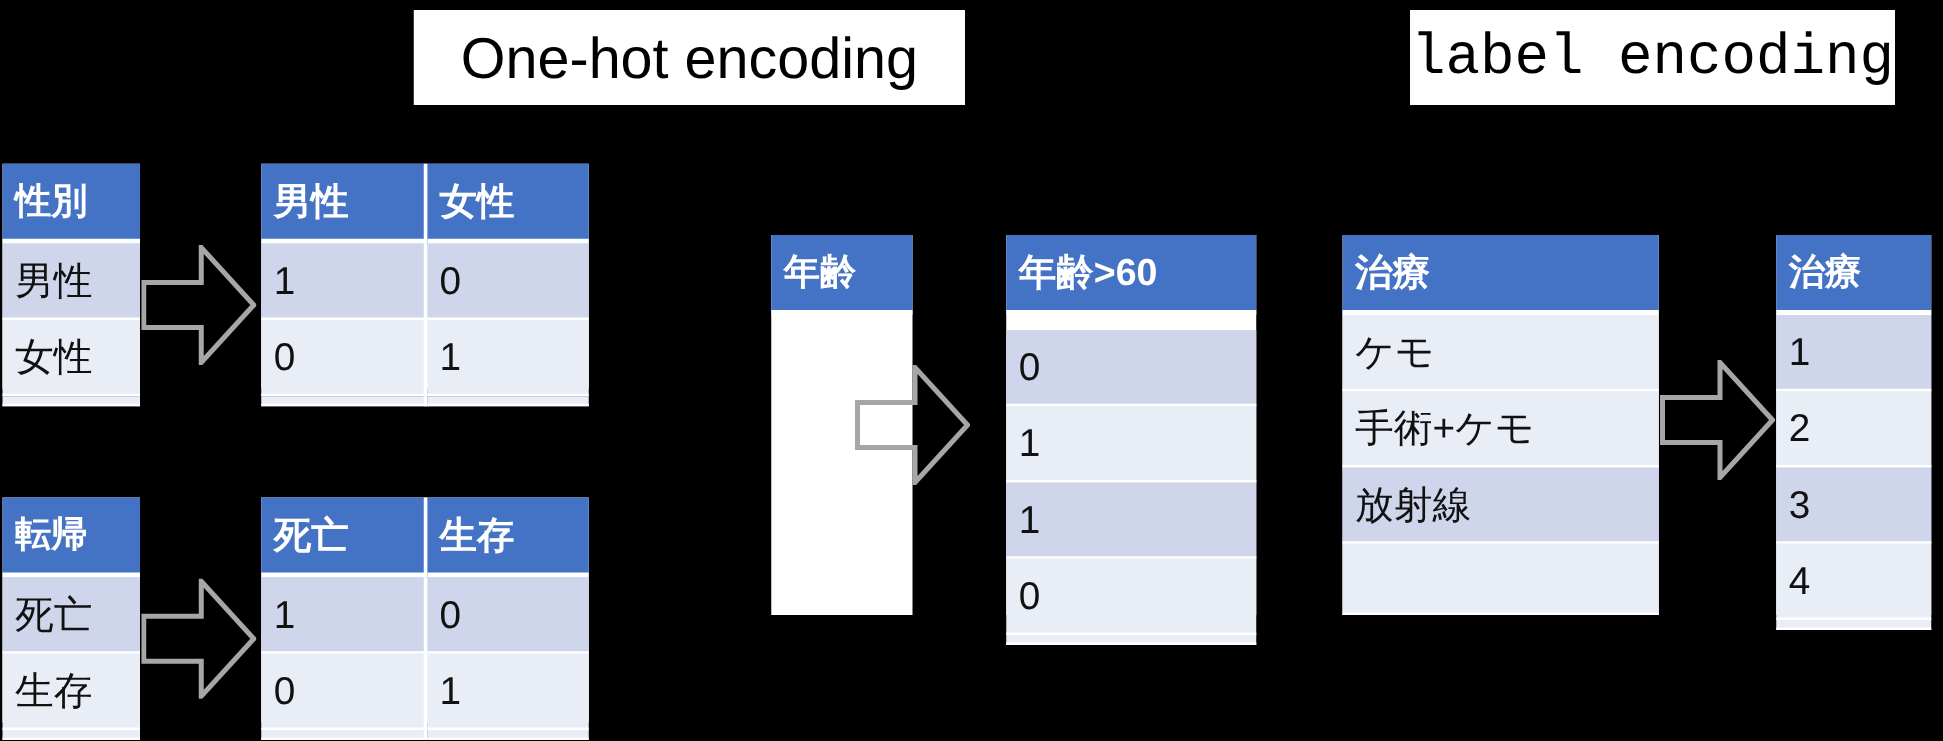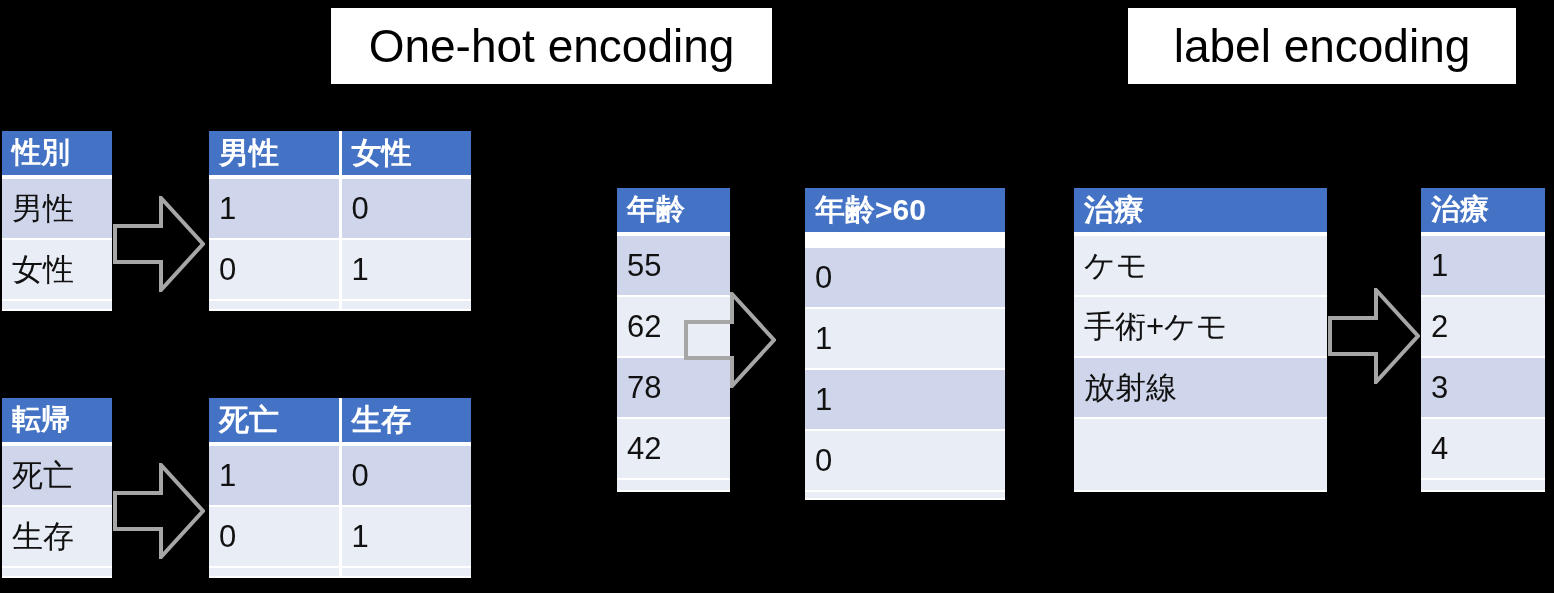--- a/index.html
+++ b/index.html
@@ -24,33 +24,33 @@
     display: flex;
     align-items: center;
     justify-content: center;
     font-size: 46px;
     font-weight: 400;
     letter-spacing: 0px;
     line-height: 1;
     white-space: nowrap;
   }
   #title-onehot { left: 331px; top: 8px; width: 441px; height: 76px; }
-  #title-label  { left: 1128px; top: 8px; width: 388px; height: 76px; }
+  #title-label  { left: 1128px; top: 8px; width: 388px; height: 76px; font-family: Liberation Mono, monospace; }
 
   
   .tbl {
     position: absolute;
     display: flex;
     flex-direction: column;
     background: #ffffff;
     box-sizing: border-box;
   }
   .tbl-header-row {
     display: flex;
-    height: 48px;
+    height: 64px;
     flex: 0 0 auto;
     justify-content: center;
   }
   .tbl-header-row .cell {
     background: #4472C4;
     color: #ffffff;
     font-weight: bold;
     font-size: 30px;
   }
   .tbl-body { display: flex; flex-direction: column; flex: 1 1 auto; }
@@ -200,37 +200,20 @@
       <div class="cell"></div>
       <div class="cell"></div>
     </div>
   </div>
 </div>
 
 <div class="tbl" id="tbl-age-src">
   <div class="tbl-header-row">
     <div class="cell">年齢</div>
   </div>
-  <div class="tbl-body">
-    <div class="tbl-row band-a">
-      <div class="cell">55</div>
-    </div>
-    <div class="tbl-row band-b">
-      <div class="cell">62</div>
-    </div>
-    <div class="tbl-row band-a">
-      <div class="cell">78</div>
-    </div>
-    <div class="tbl-row band-b">
-      <div class="cell">42</div>
-    </div>
-    <div class="tbl-row filler band-b">
-      <div class="cell"></div>
-    </div>
-  </div>
 </div>
 
 <div class="arrow" id="arrow-age">
   <svg viewBox="0 0 92 96" xmlns="http://www.w3.org/2000/svg">
     <polygon points="2,30 48,30 48,2 90,48 48,94 48,66 2,66"></polygon>
   </svg>
 </div>
 
 <div class="tbl" id="tbl-age-binary">
   <div class="tbl-header-row">

